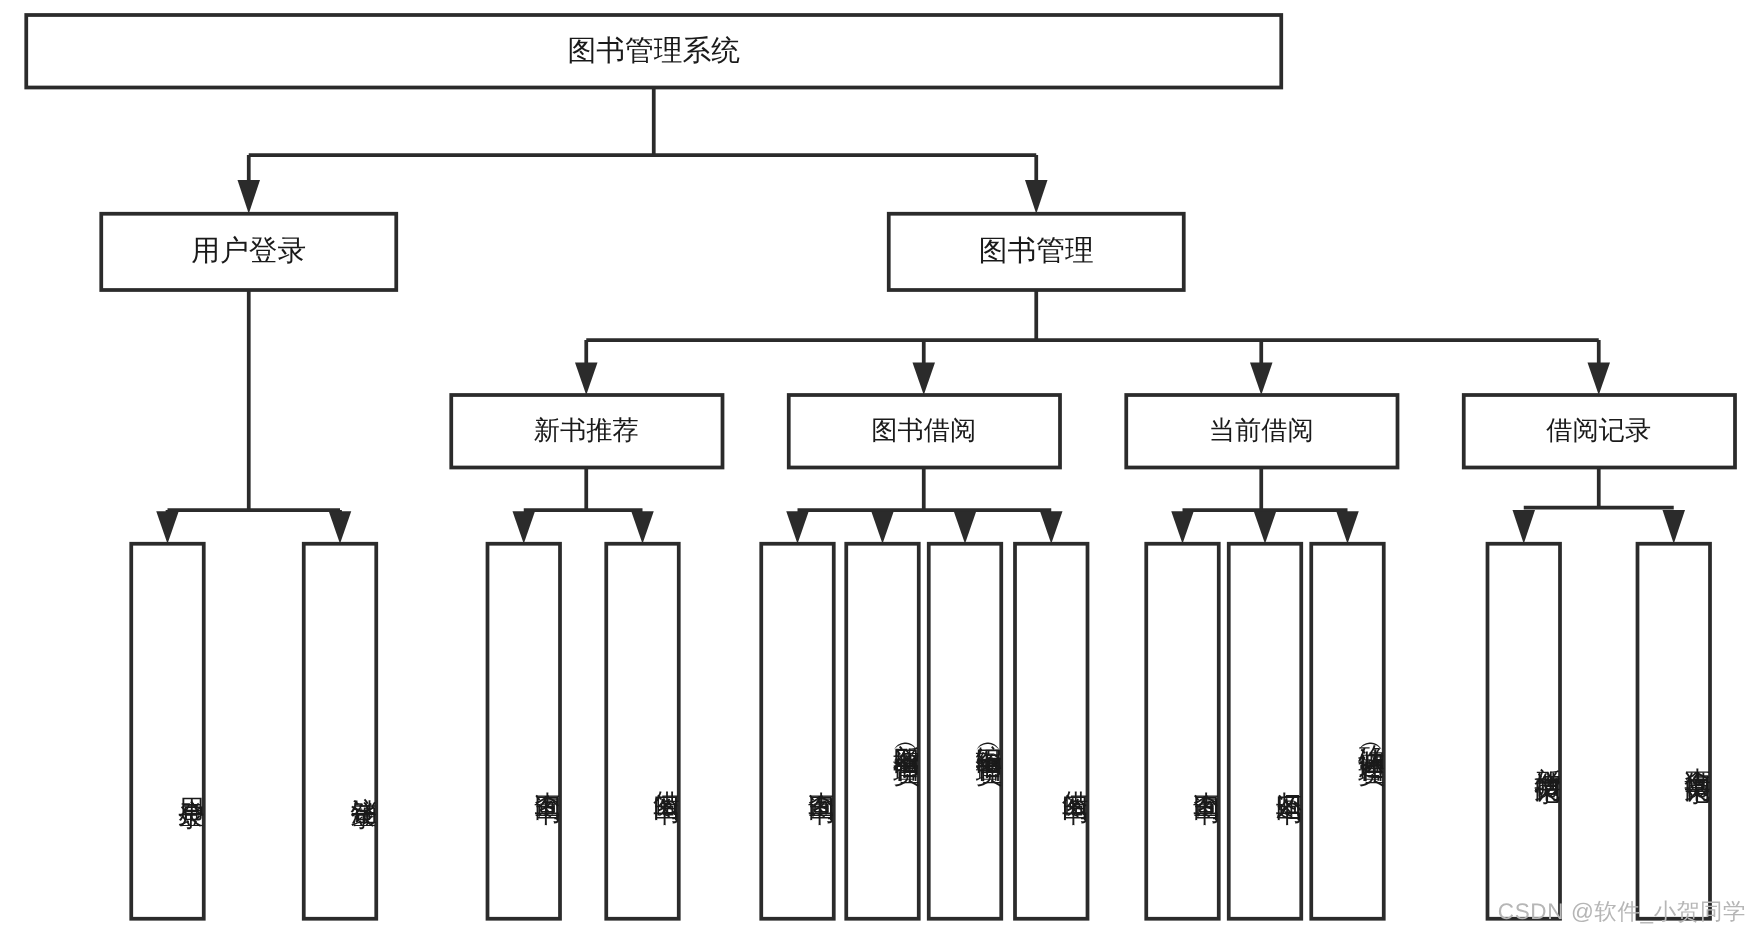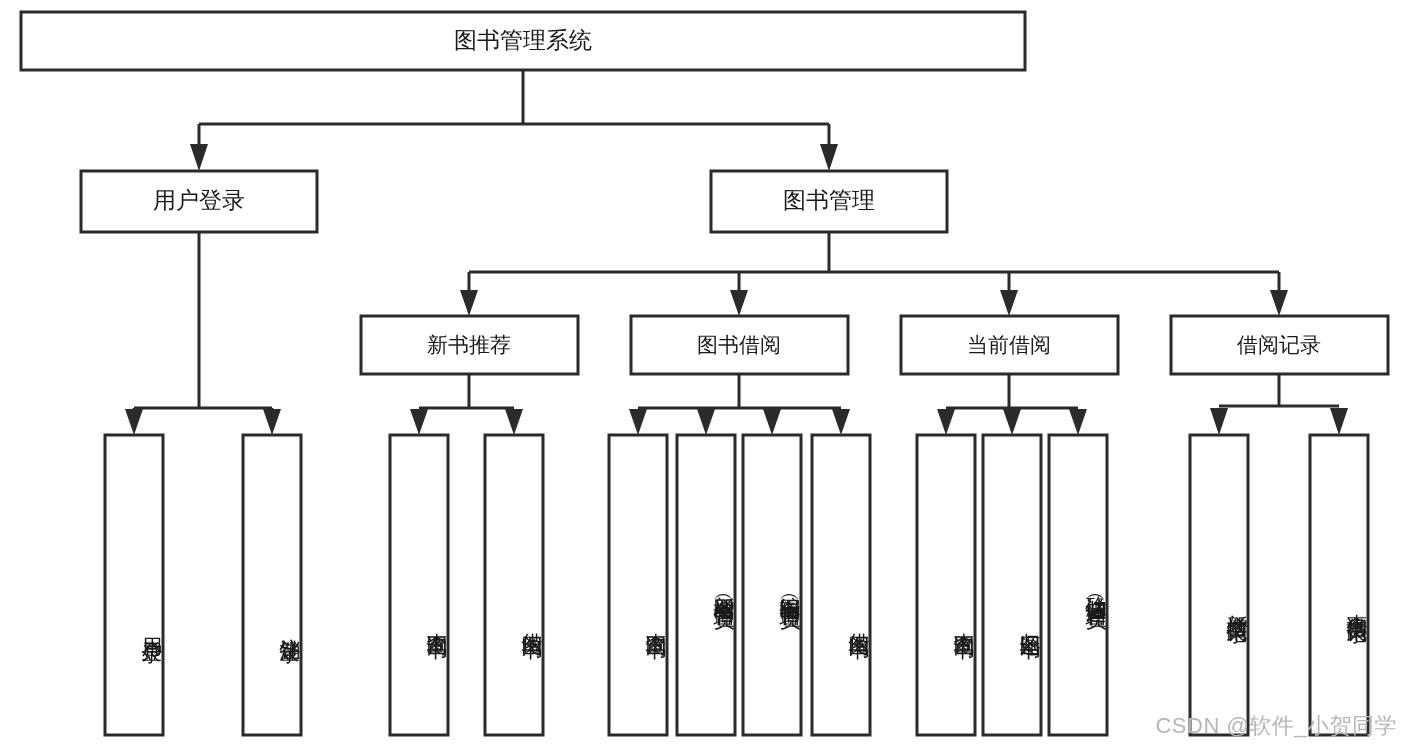--- a/index.html
+++ b/index.html
@@ -65,21 +65,21 @@
     justify-content: center;
     text-align: center;
     white-space: nowrap;
     pointer-events: none;
   }
   .watermark {
     position: absolute;
     right: 8px;
     bottom: 6px;
     font-family: "Liberation Sans", "DejaVu Sans", sans-serif;
-    font-size: 22px;
+    font-size: 18px;
     color: #b6b6b6;
     letter-spacing: 0.5px;
     white-space: nowrap;
   }
 </style>
 </head>
 <body>
 
 <div id="diagram-root">
 

